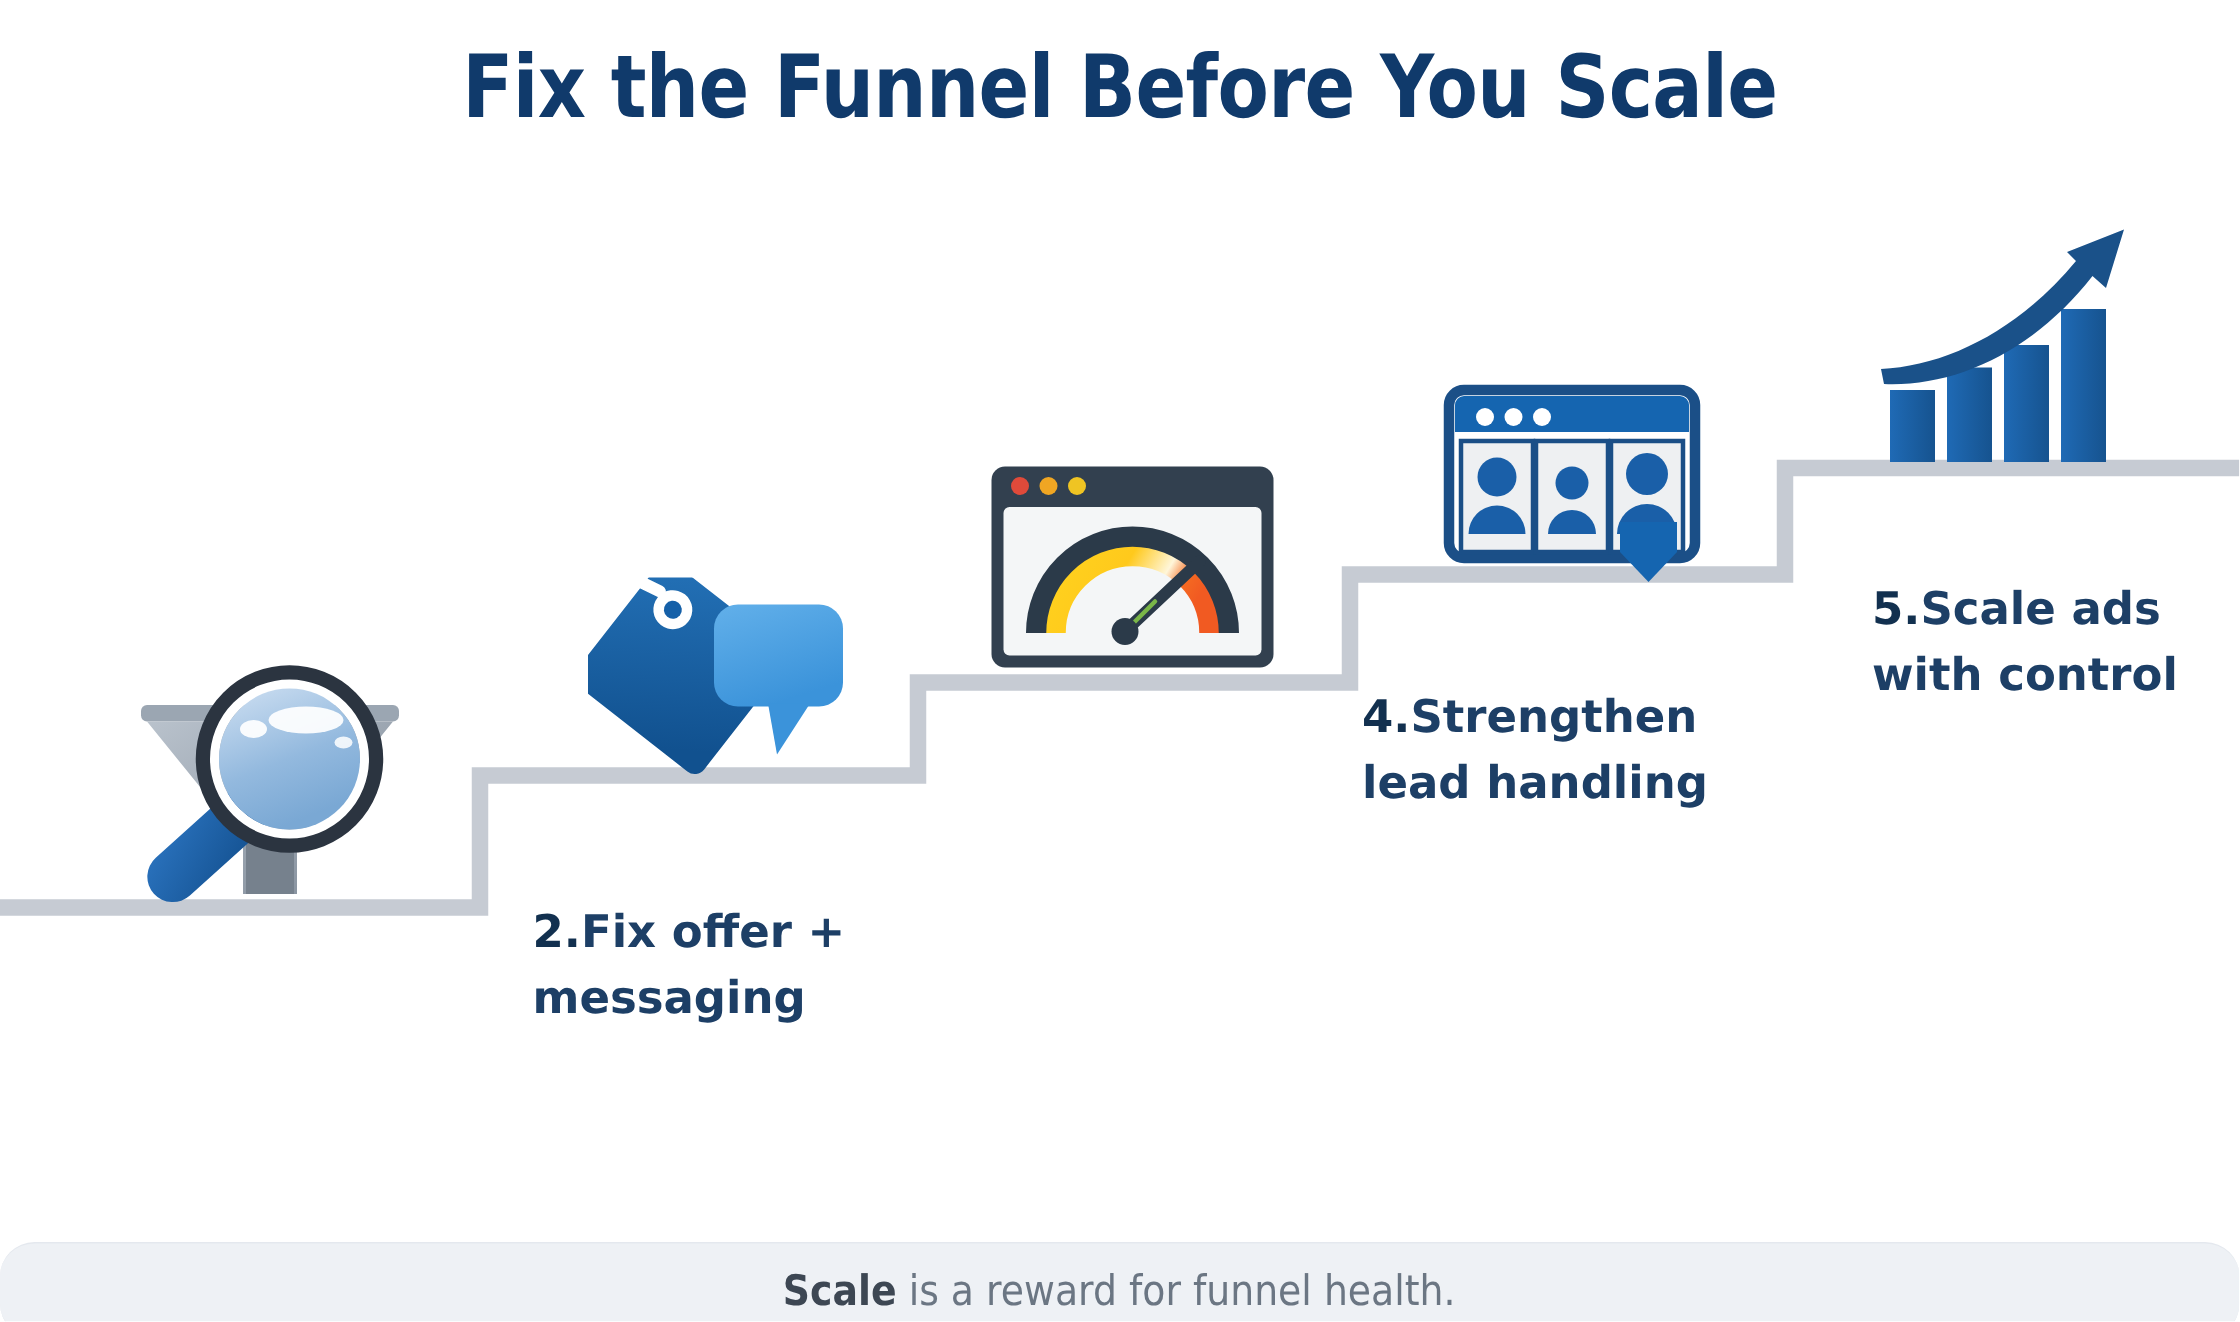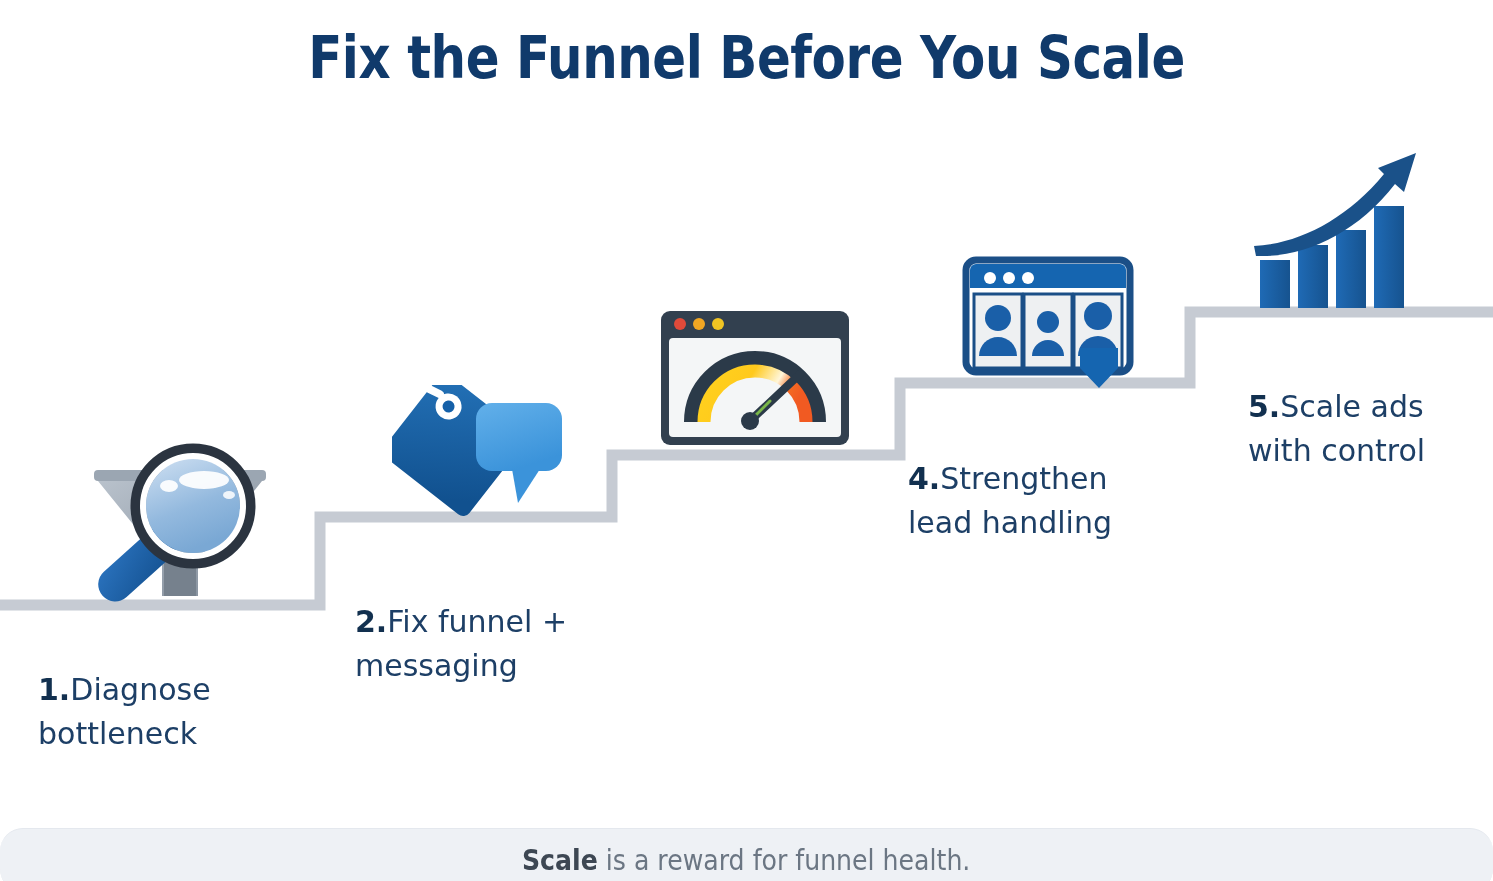--- a/index.html
+++ b/index.html
@@ -53,21 +53,21 @@
     font-size: 30px;
     line-height: 44px;
     color: #1d3f66;
     white-space: pre-line;
   }
   .step-label .num {
     font-weight: bold;
     color: #12304f;
   }
   .step-label .txt {
-    font-weight: normal;
+    font-weight: bold;
     color: #1d3f66;
   }
 
   
   #label-1 { left: 38px;   top: 624px; }
   #label-2 { left: 355px;  top: 556px; }
   #label-3 { left: 655px;  top: 486px; }
   #label-4 { left: 908px;  top: 413px; }
   #label-5 { left: 1248px; top: 341px; }
 
@@ -260,27 +260,23 @@
       <rect x="8" y="112" width="30" height="48" fill="url(#barGrad)"></rect>
       <rect x="46" y="97" width="30" height="63" fill="url(#barGrad)"></rect>
       <rect x="84" y="82" width="30" height="78" fill="url(#barGrad)"></rect>
       <rect x="122" y="58" width="30" height="102" fill="url(#barGrad)"></rect>
 
       <path d="M 2 98 C 46 96 94 72 132 26 L 126 20 L 164 5 L 152 44 L 143 36
                C 104 86 52 110 4 108 Z" fill="#1a5189"></path>
     </svg>
   </div>
 
-  <div class="step-label" id="label-1">
-    <span class="num">1.</span><span class="txt">Diagnose
-bottleneck</span>
-  </div>
 
   <div class="step-label" id="label-2">
-    <span class="num">2.</span><span class="txt">Fix funnel +
+    <span class="num">2.</span><span class="txt">Fix offer +
 messaging</span>
   </div>
 
 
   <div class="step-label" id="label-4">
     <span class="num">4.</span><span class="txt">Strengthen
 lead handling</span>
   </div>
 
   <div class="step-label" id="label-5">

